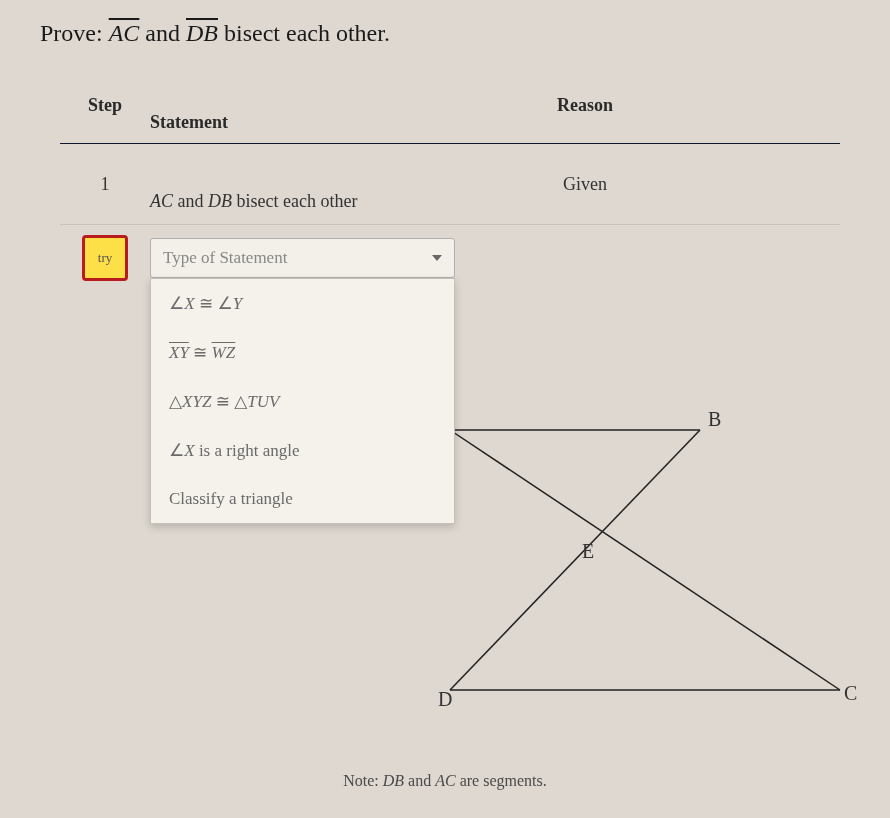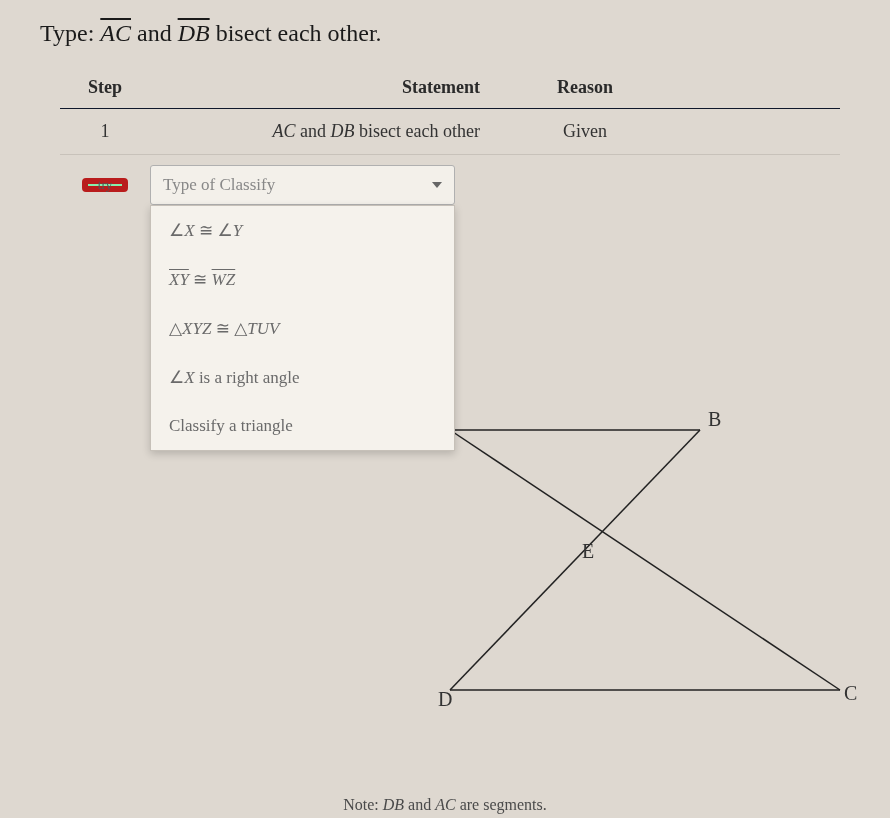--- a/index.html
+++ b/index.html
@@ -40,43 +40,43 @@
     align-items: center;
   }
   .hdr-row {
     font-weight: bold;
     font-size: 18px;
     color: #2a2a2a;
     border-bottom: 1px solid #0f172a;
     padding-bottom: 10px;
   }
   .col-step { width: 90px; text-align: center; }
-  .col-stmt { width: 330px; text-align: right; }
+  .col-stmt { width: 330px; text-align: left; margin-top: 35px; }
   .col-reason { width: 200px; text-align: center; padding-left: 10px; }
 
   .body-row {
     font-size: 18px;
     color: #333;
     padding: 12px 0;
     border-bottom: 1px solid #c8c2ba;
   }
   .body-row .col-stmt { font-style: normal; }
   .body-row .col-step { font-weight: normal; }
 
   .try-row {
     display: flex;
     align-items: center;
     padding: 10px 0;
   }
   .try-btn {
     width: 46px;
-    height: 14px;
-    border: 6px solid #b91c1c;
+    height: 46px;
+    border: 3px solid #b91c1c;
     border-radius: 4px;
-    background: #86efac;
+    background: #fde047;
     font-size: 13px;
     color: #555;
     display: flex;
     align-items: center;
     justify-content: center;
     margin: 0 22px;
     cursor: pointer;
   }
   .dropdown-wrap {
     position: relative;
@@ -133,36 +133,36 @@
   }
   .figure svg { width: 100%; height: 100%; }
   .figure text {
     font-family: Georgia, serif;
     font-size: 20px;
     fill: #333;
   }
 
   .note {
     position: absolute;
-    bottom: 4px;
+    bottom: 28px;
     left: 0;
     width: 890px;
     text-align: center;
     font-size: 16px;
     color: #4a4a4a;
   }
   .note .it { font-style: italic; }
 </style>
 </head>
 <body>
 
 <div class="page">
 
   <div class="problem-text">
-    <span>Type: </span><span class="overline">AC</span><span> and </span><span class="overline">DB</span><span> bisect each other.</span>
+    <span>Prove: </span><span class="overline">AC</span><span> and </span><span class="overline">DB</span><span> bisect each other.</span>
   </div>
 
 
   <div class="proof-area">
     <div class="hdr-row">
       <div class="col-step">Step</div>
       <div class="col-stmt">Statement</div>
       <div class="col-reason">Reason</div>
     </div>
 
@@ -171,21 +171,21 @@
       <div class="col-stmt">
         <span class="it">AC</span><span> and </span><span class="it">DB</span><span> bisect each other</span>
       </div>
       <div class="col-reason">Given</div>
     </div>
 
     <div class="try-row">
       <div class="try-btn">try</div>
       <div class="dropdown-wrap">
         <div class="dropdown-btn">
-          <span>Type of Classify</span>
+          <span>Type of Statement</span>
           <span class="caret"></span>
         </div>
         <div class="dropdown-menu">
           <div class="dropdown-item">
             <span>∠</span><span class="it">X</span><span> ≅ </span><span>∠</span><span class="it">Y</span>
           </div>
           <div class="dropdown-item">
             <span class="ov">XY</span><span> ≅ </span><span class="ov">WZ</span>
           </div>
           <div class="dropdown-item">

